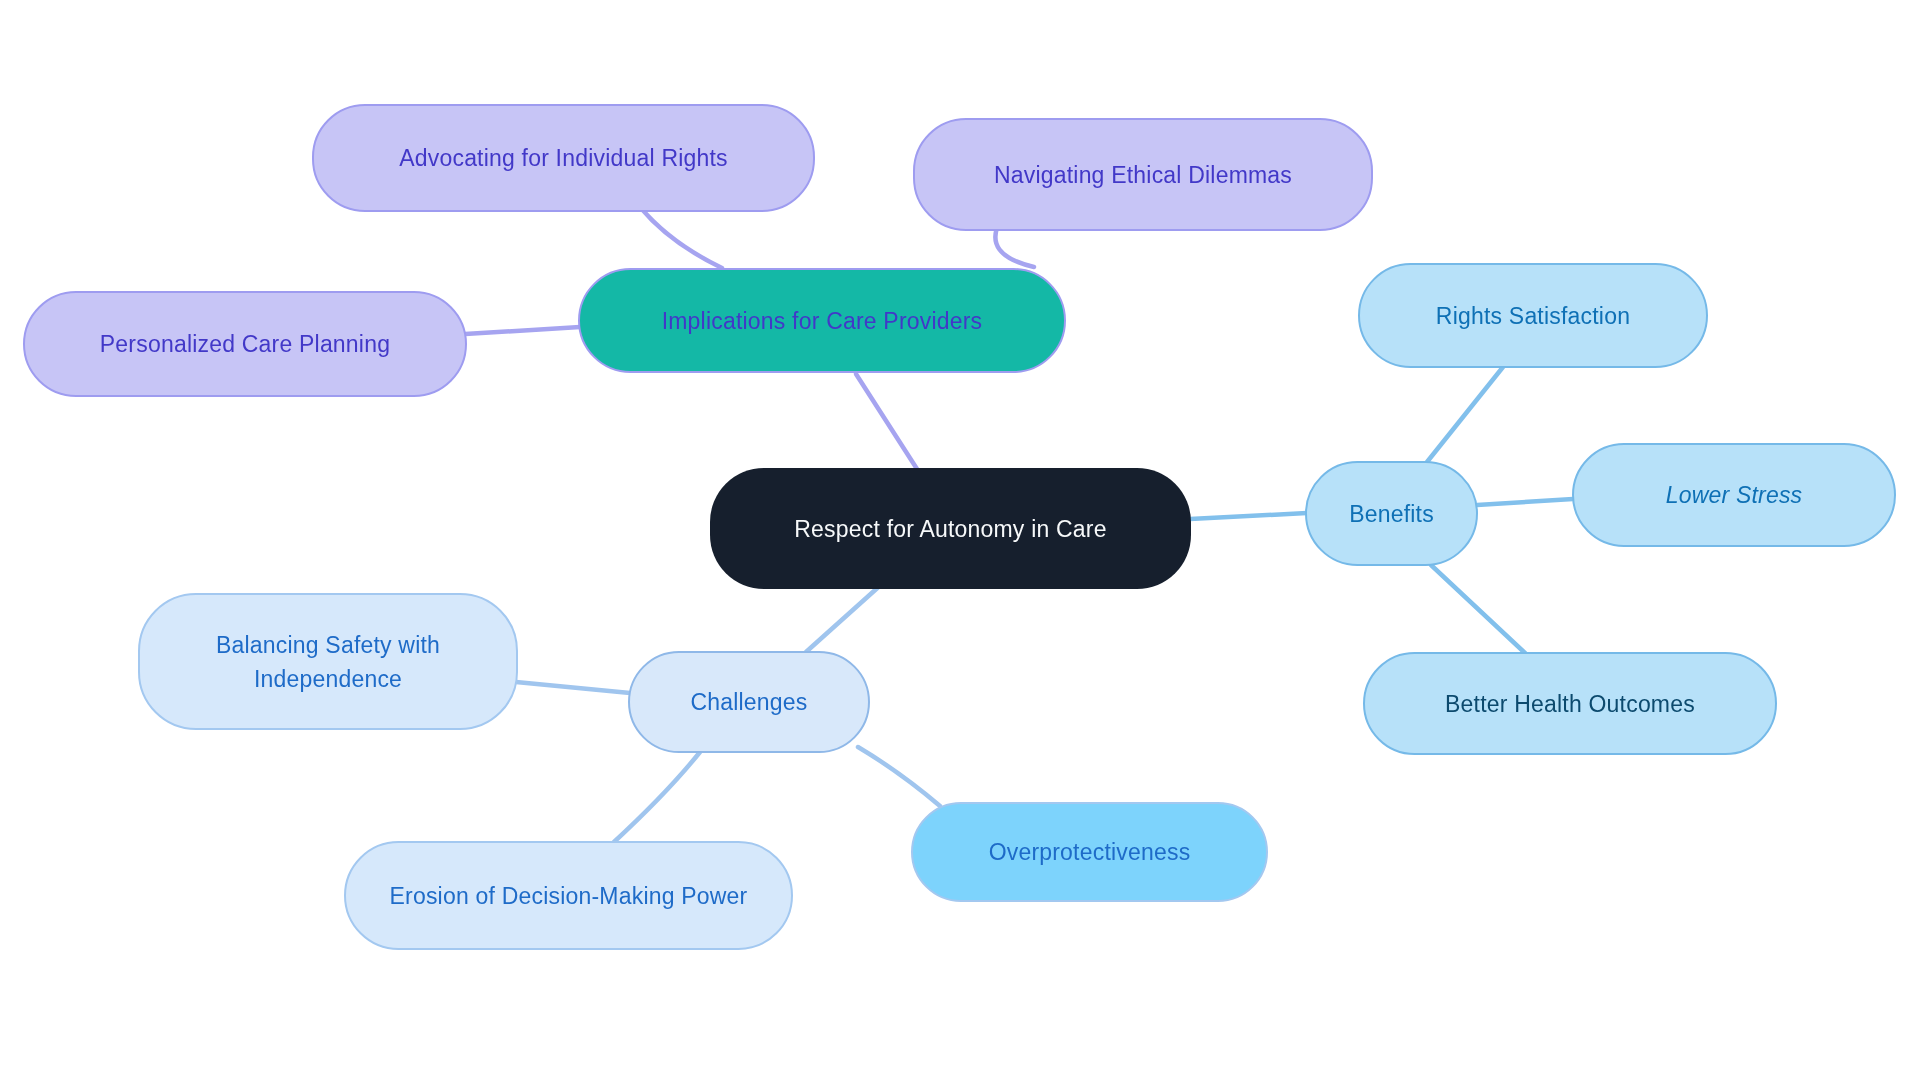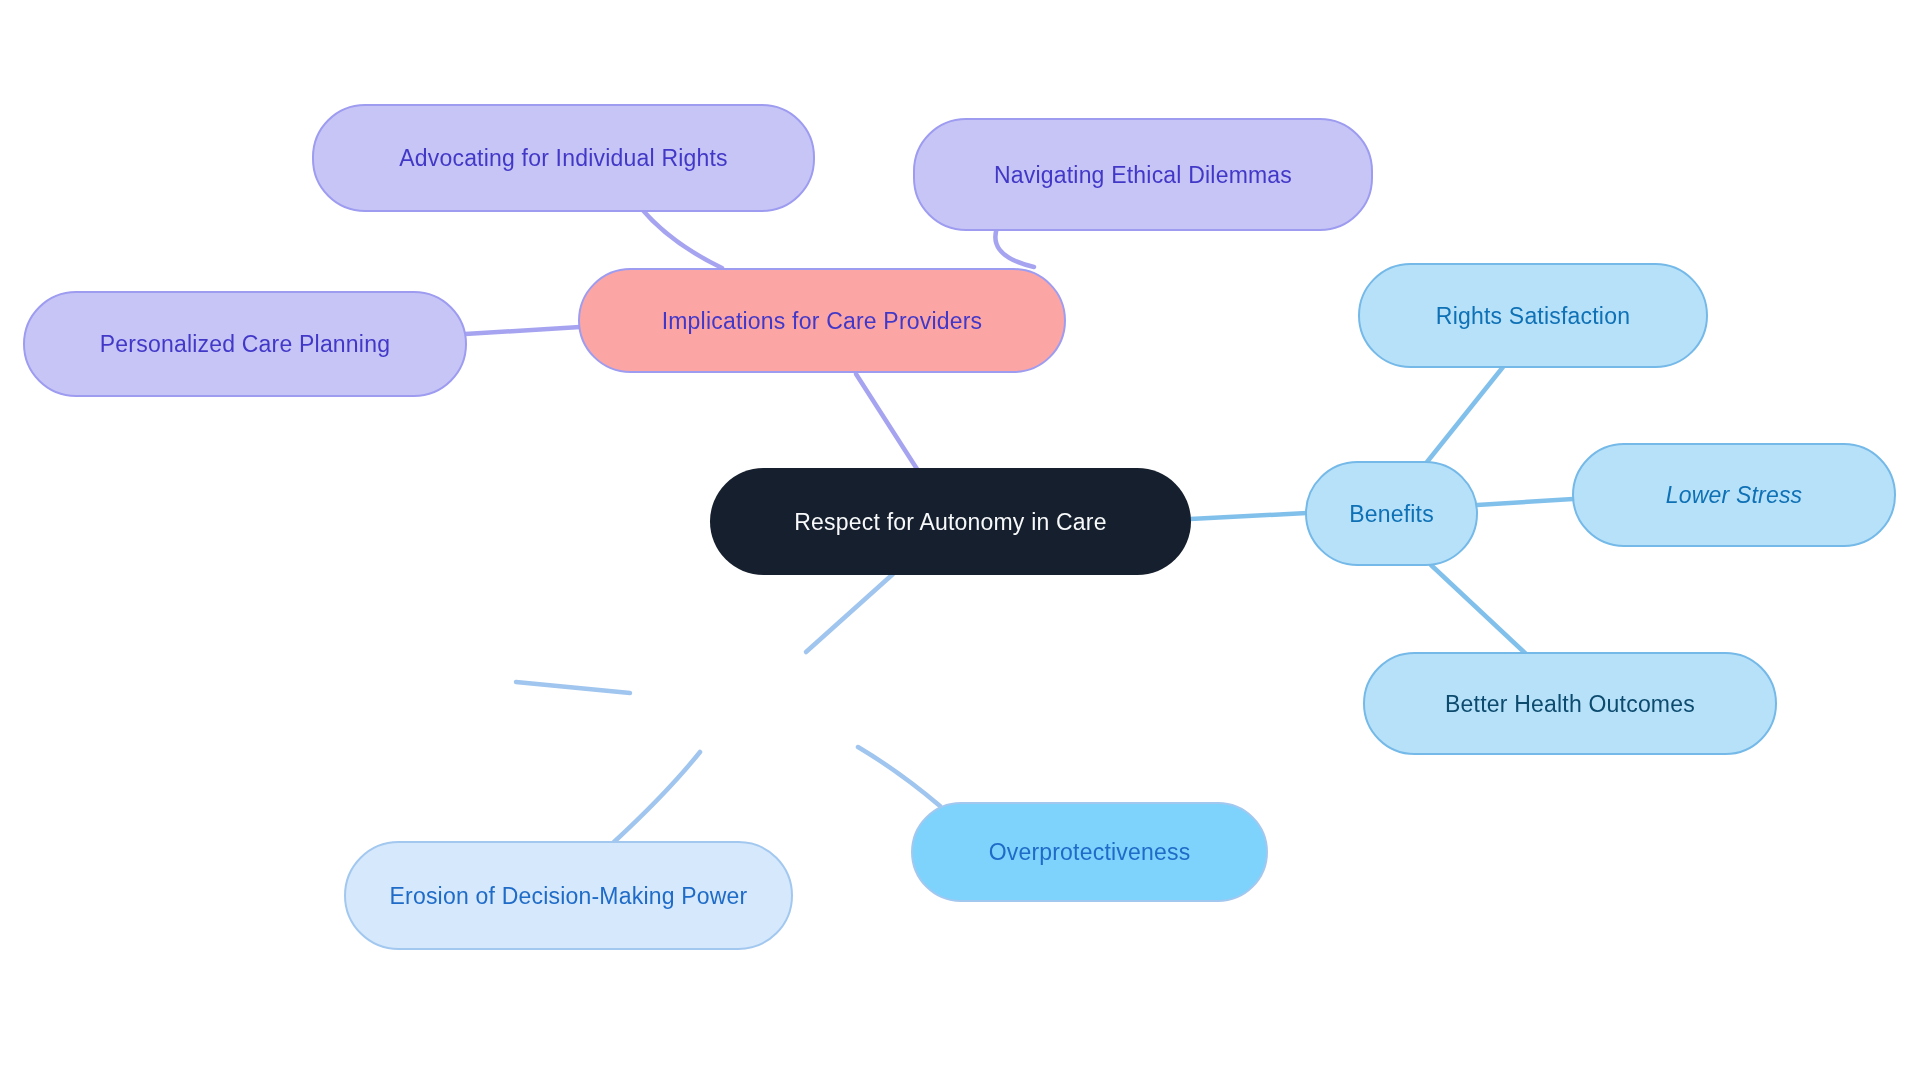--- a/index.html
+++ b/index.html
@@ -41,21 +41,21 @@
     box-sizing: border-box;
     border-radius: 53px;
     font-size: 23px;
     line-height: 34px;
     letter-spacing: 0.2px;
     cursor: default;
   }
   .node.bordered { border: 2.5px solid; }
 
   
-  #node-central        { left: 710px;  top: 468px; width: 481px; height: 107px; border-radius: 54px; }
+  #node-central        { left: 710px;  top: 468px; width: 481px; height: 121px; border-radius: 54px; }
   #node-implications   { left: 578px;  top: 268px; width: 488px; height: 105px; }
   #node-advocating     { left: 312px;  top: 104px; width: 503px; height: 108px; }
   #node-navigating     { left: 913px;  top: 118px; width: 460px; height: 113px; }
   #node-personalized   { left: 23px;   top: 291px; width: 444px; height: 106px; }
   #node-benefits       { left: 1305px; top: 461px; width: 173px; height: 105px; }
   #node-higher         { left: 1358px; top: 263px; width: 350px; height: 105px; }
   #node-lower          { left: 1572px; top: 443px; width: 324px; height: 104px; font-style: italic; }
   #node-better         { left: 1363px; top: 652px; width: 414px; height: 103px; }
   #node-challenges     { left: 628px;  top: 651px; width: 242px; height: 102px; }
   #node-balancing      { left: 138px;  top: 593px; width: 380px; height: 137px; border-radius: 58px; padding: 0 34px; }
@@ -82,21 +82,21 @@
     <path class="edge-pale" d="M893,574 L806,652" style="stroke: rgb(160, 197, 238);"></path>
     <path class="edge-pale" d="M630,693 L516,682" style="stroke: rgb(160, 197, 238);"></path>
     <path class="edge-pale" d="M700,752 Q668,792 614,842" style="stroke: rgb(160, 197, 238);"></path>
     <path class="edge-pale" d="M858,747 Q900,772 940,806" style="stroke: rgb(160, 197, 238);"></path>
   </svg>
 
   <div class="node" id="node-central" style="background-color: rgb(22, 31, 45); color: rgb(247, 249, 250);">
     <span>Respect for Autonomy in Care</span>
   </div>
 
-  <div class="node bordered" id="node-implications" style="background-color: #fca5a5; border-color: rgb(158, 156, 240); color: rgb(66, 56, 200);">
+  <div class="node bordered" id="node-implications" style="background-color: #14b8a6; border-color: rgb(158, 156, 240); color: rgb(66, 56, 200);">
     <span>Implications for Care Providers</span>
   </div>
   <div class="node bordered" id="node-advocating" style="background-color: rgb(199, 197, 246); border-color: rgb(158, 156, 240); color: rgb(66, 56, 200);">
     <span>Advocating for Individual Rights</span>
   </div>
   <div class="node bordered" id="node-navigating" style="background-color: rgb(199, 197, 246); border-color: rgb(158, 156, 240); color: rgb(66, 56, 200);">
     <span>Navigating Ethical Dilemmas</span>
   </div>
   <div class="node bordered" id="node-benefits" style="background-color: rgb(183, 225, 249); border-color: rgb(117, 185, 232); color: rgb(14, 112, 181);">
     <span>Benefits</span>
@@ -108,20 +108,26 @@
   <div class="node bordered" id="node-higher" style="background-color: rgb(183, 225, 249); border-color: rgb(117, 185, 232); color: rgb(14, 112, 181);">
     <span>Rights Satisfaction</span>
   </div>
   <div class="node bordered" id="node-lower" style="background-color: rgb(183, 225, 249); border-color: rgb(117, 185, 232); color: rgb(14, 112, 181);">
     <span>Lower Stress</span>
   </div>
   <div class="node bordered" id="node-better" style="background-color: rgb(183, 225, 249); border-color: rgb(117, 185, 232); color: #0c4a6e;">
     <span>Better Health Outcomes</span>
   </div>
 
+  <div class="node bordered" id="node-challenges" style="background-color: rgb(216, 232, 250); border-color: rgb(143, 184, 232); color: rgb(30, 107, 200);">
+    <span>Challenges</span>
+  </div>
+  <div class="node bordered" id="node-balancing" style="background-color: rgb(214, 232, 251); border-color: rgb(163, 200, 240); color: rgb(30, 107, 200);">
+    <span>Balancing Safety with Independence</span>
+  </div>
   <div class="node bordered" id="node-erosion" style="background-color: rgb(214, 232, 251); border-color: rgb(163, 200, 240); color: rgb(30, 107, 200);">
     <span>Erosion of Decision-Making Power</span>
   </div>
   <div class="node bordered" id="node-overprotect" style="background-color: #7dd3fc; border-color: rgb(163, 200, 240); color: rgb(30, 107, 200);">
     <span>Overprotectiveness</span>
   </div>
 
 </div>
 
 </body></html>

